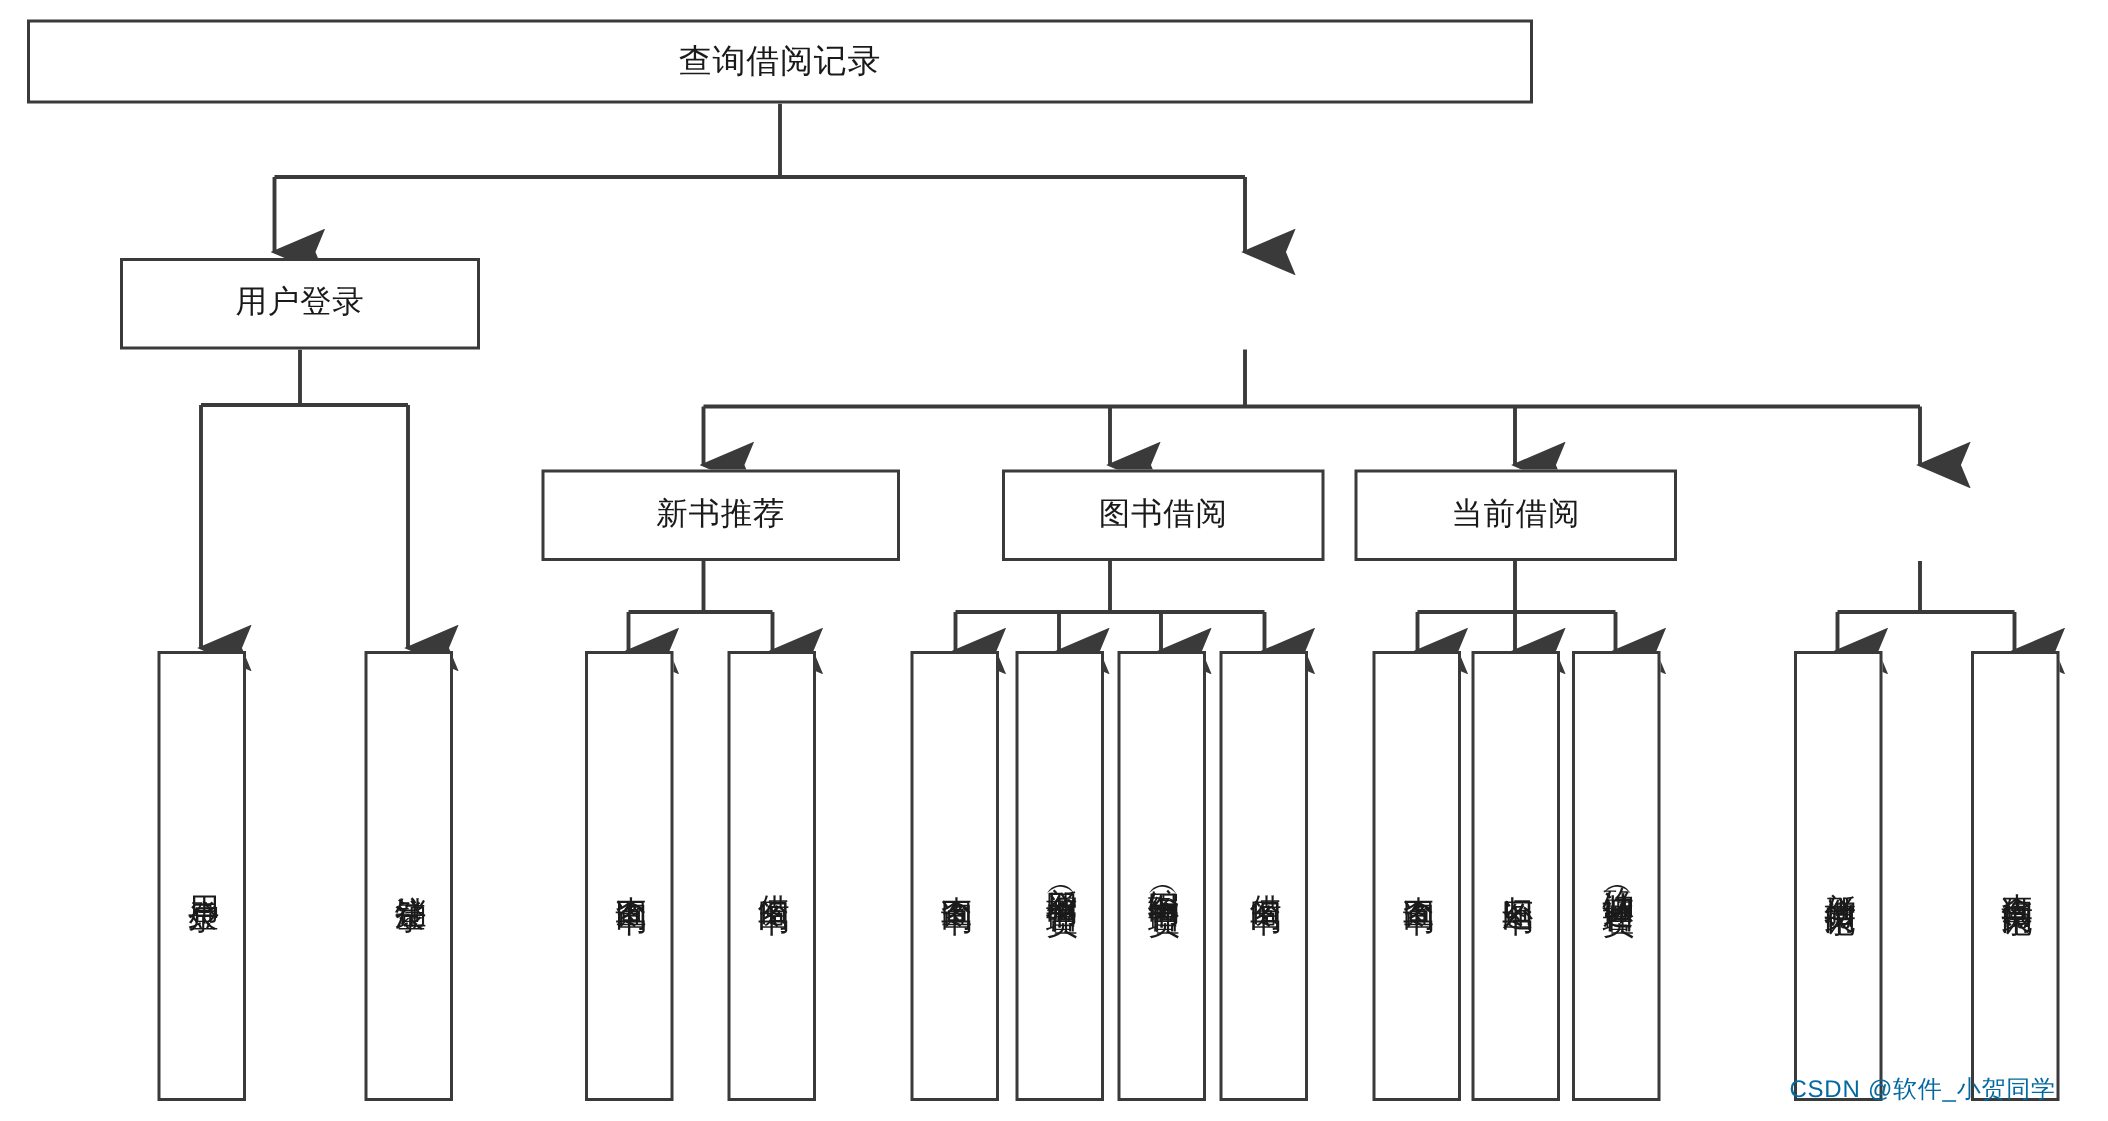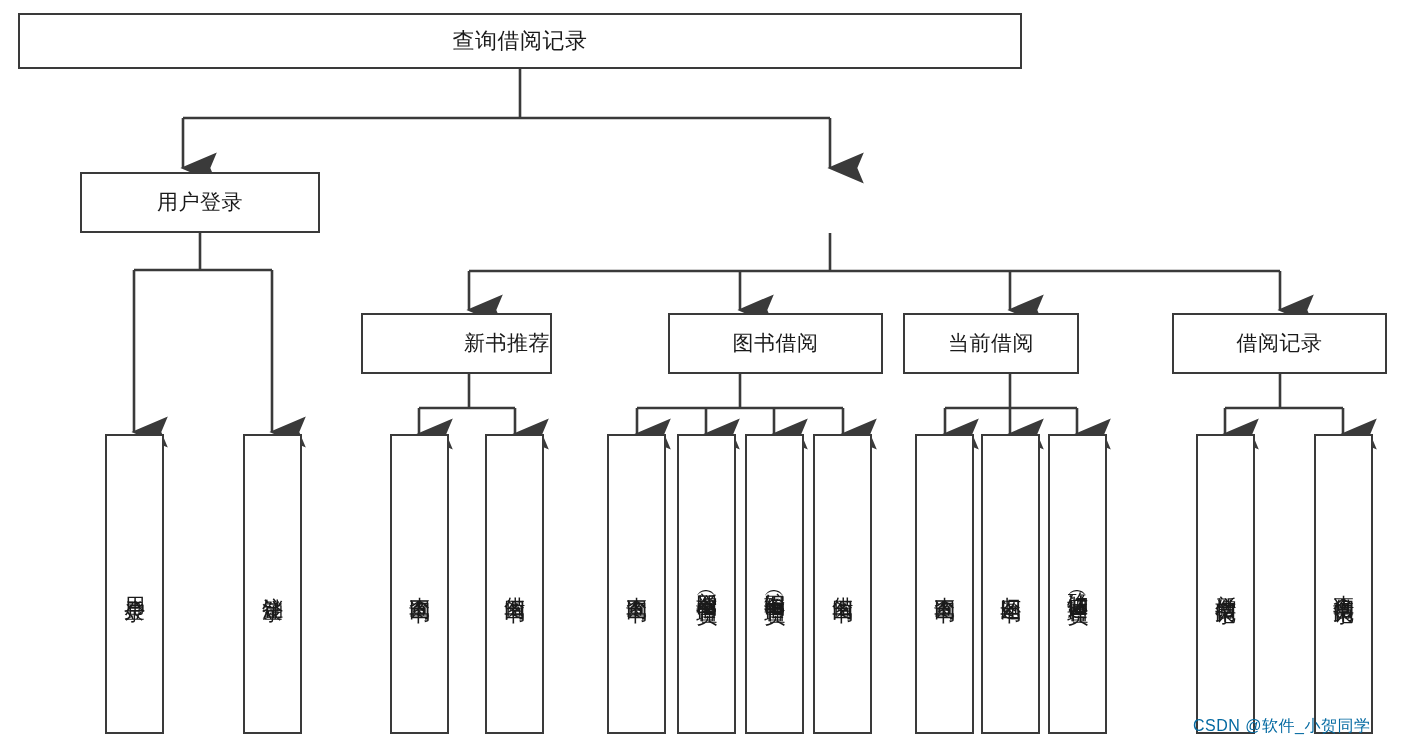--- a/index.html
+++ b/index.html
@@ -126,31 +126,28 @@
   </svg>
 
   <div class="node root horizontal" style="left:18px; top:13px; width:1004px; height:56px;">
     <span class="label">查询借阅记录</span>
   </div>
 
   <div class="node horizontal" style="left:80px; top:172px; width:240px; height:61px;">
     <span class="label">用户登录</span>
   </div>
 
-  <div class="node horizontal" style="left:361px; top:313px; width:191px; height:61px;justify-content:flex-end;">
+  <div class="node horizontal" style="left:361px; top:313px; width:239px; height:61px;">
     <span class="label">新书推荐</span>
   </div>
   <div class="node horizontal" style="left:668px; top:313px; width:215px; height:61px;">
     <span class="label">图书借阅</span>
   </div>
-  <div class="node horizontal" style="left:903px; top:313px; width:176px; height:61px;">
+  <div class="node horizontal" style="left:903px; top:313px; width:215px; height:61px;">
     <span class="label">当前借阅</span>
-  </div>
-  <div class="node horizontal" style="left:1172px; top:313px; width:215px; height:61px;">
-    <span class="label">借阅记录</span>
   </div>
 
   <div class="node leaf" style="left:105px; top:434px; width:59px; height:300px;">
     <span class="label">用户登录</span>
   </div>
   <div class="node leaf" style="left:243px; top:434px; width:59px; height:300px;">
     <span class="label">注销登录</span>
   </div>
 
   <div class="node leaf" style="left:390px; top:434px; width:59px; height:300px;">

